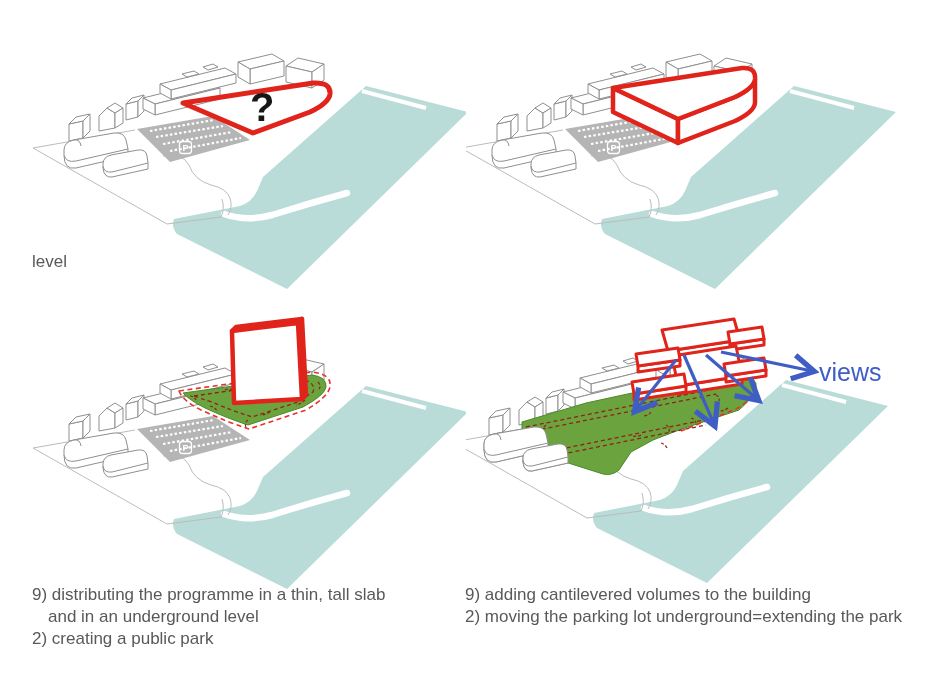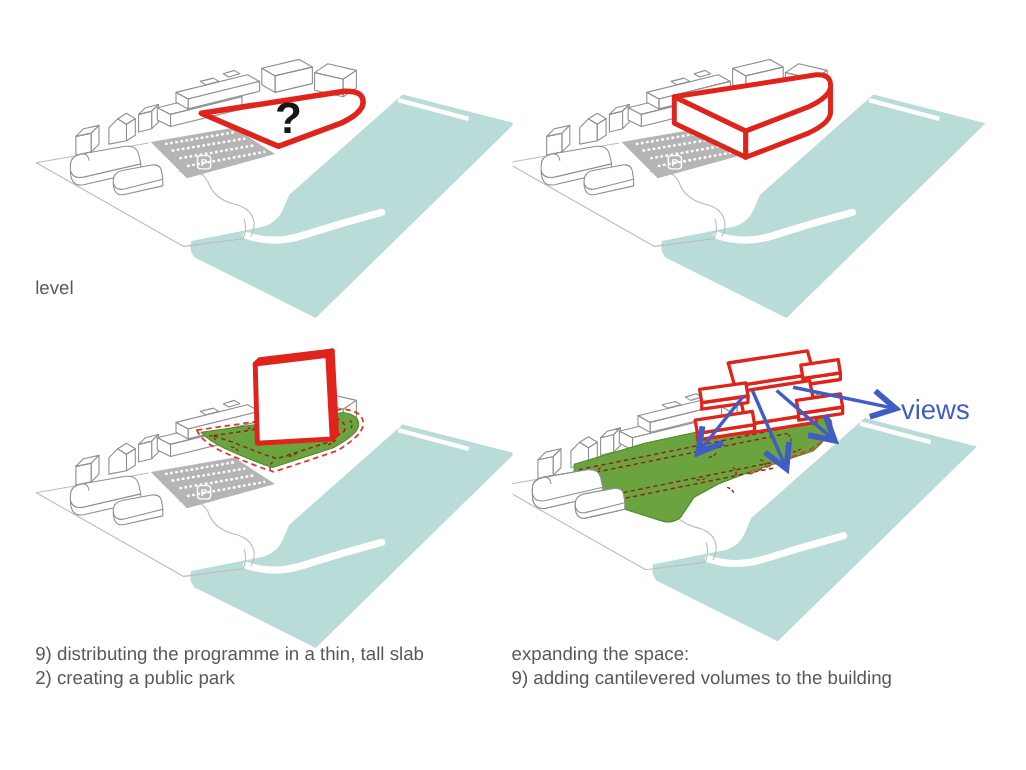--- a/index.html
+++ b/index.html
@@ -185,21 +185,22 @@
       <path class="blue-arrow" marker-end="url(#bluehead)" d="M255,52 L346,71"></path>
       <text class="views-text" x="353" y="81">views</text>
     </g>
   </svg>
 
   <div class="cap" style="left:32px;top:251px">level</div>
 
 
   <div class="cap" style="left:32px;top:584px">
     <div>9) distributing the programme in a thin, tall slab</div>
+    <div class="indent">and in an underground level</div>
     <div>2) creating a public park</div>
   </div>
 
   <div class="cap" style="left:465px;top:584px">
-    <div>expanding the space:</div>
     <div>9) adding cantilevered volumes to the building</div>
+    <div>2) moving the parking lot underground=extending the park</div>
   </div>
 
 </div>
 
 </body></html>

